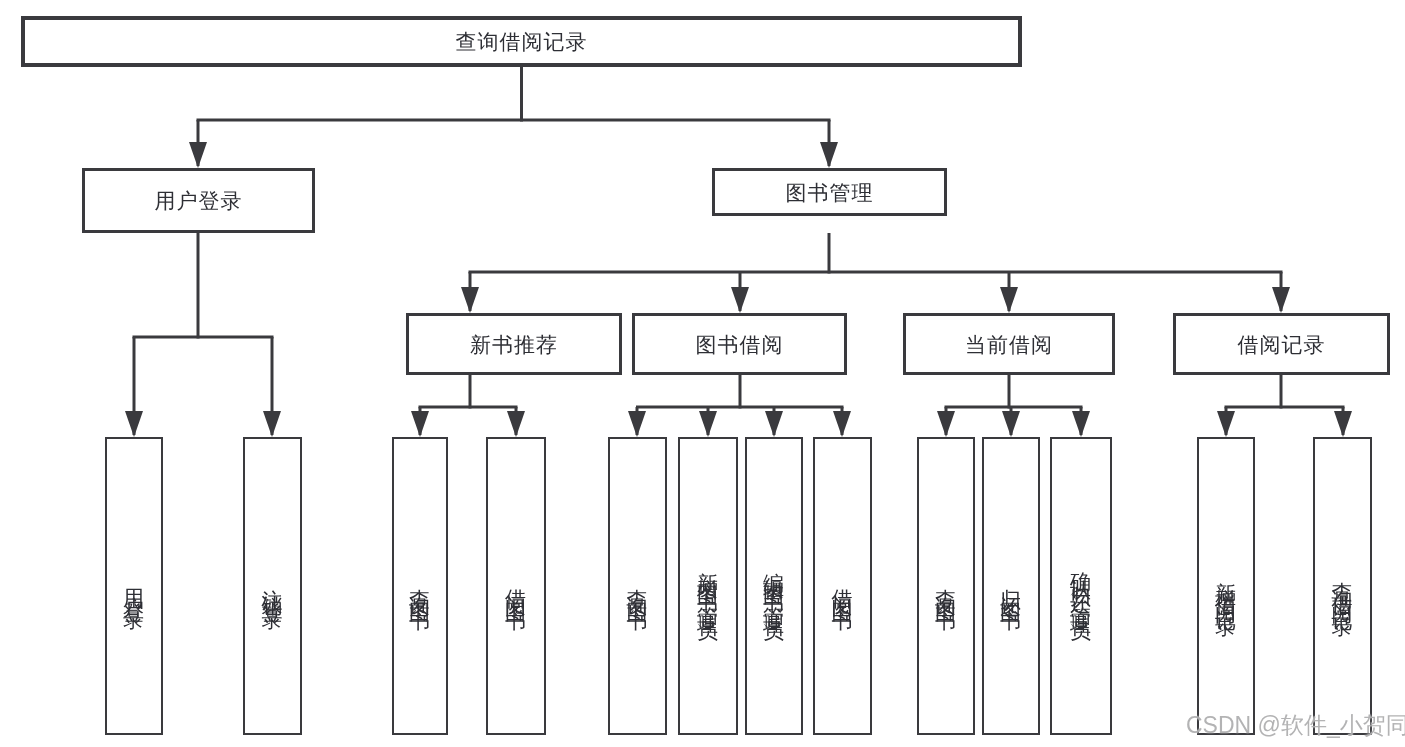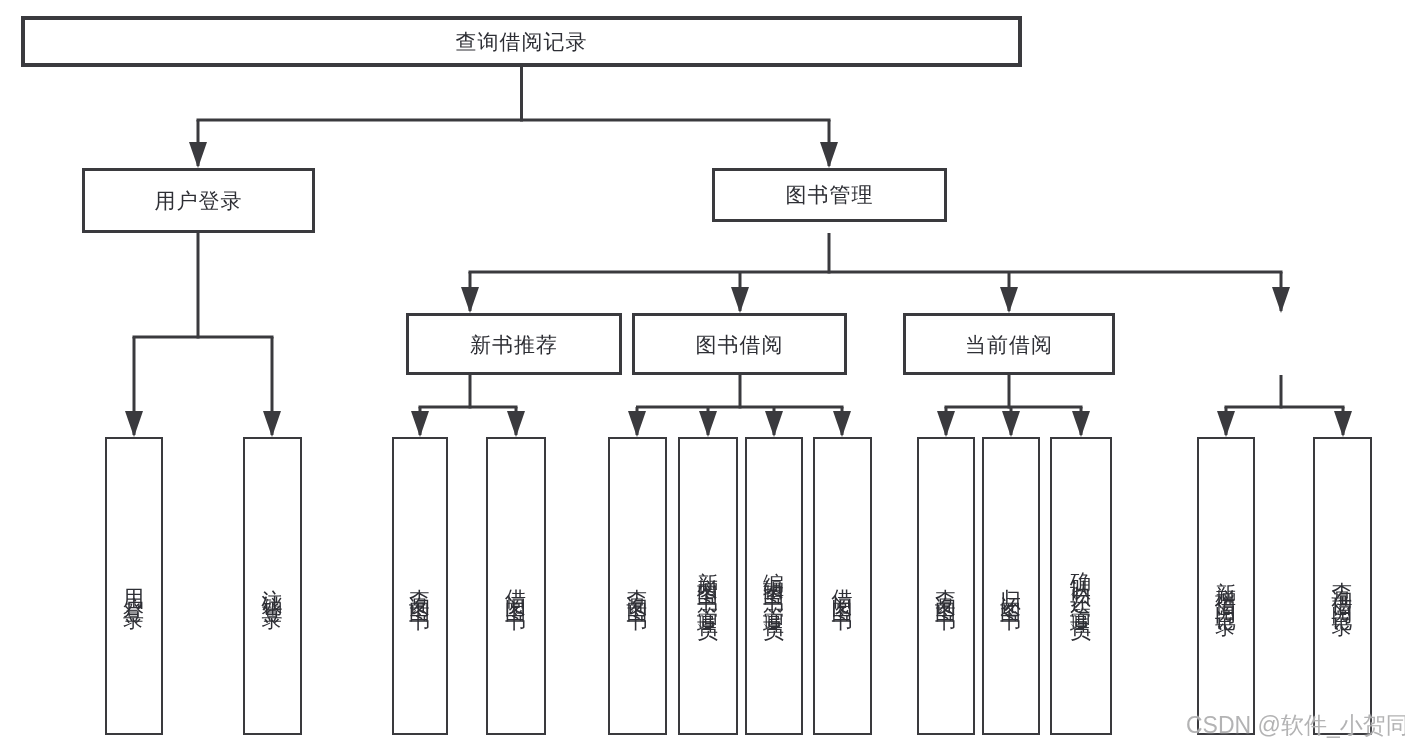--- a/index.html
+++ b/index.html
@@ -133,33 +133,36 @@
     </g>
   </svg>
 
   <div class="node root h-node" style="left:21px; top:16px; width:1001px; height:51px;">
     <span>查询借阅记录</span>
   </div>
 
   <div class="node h-node" style="left:82px; top:168px; width:233px; height:65px;">
     <span>用户登录</span>
   </div>
-  <div class="node h-node" style="left:712px; top:168px; width:235px; height:54px;font-family:Liberation Serif, serif;">
+  <div class="node h-node" style="left:712px; top:168px; width:235px; height:48px;">
     <span>图书管理</span>
   </div>
 
   <div class="node h-node" style="left:362px; top:313px; width:216px; height:62px;margin-left:44px;">
     <span>新书推荐</span>
   </div>
   <div class="node h-node" style="left:903px; top:313px; width:212px; height:62px;">
     <span>当前借阅</span>
   </div>
   <div class="node h-node" style="left:632px; top:313px; width:215px; height:62px;">
     <span>图书借阅</span>
   </div>
+  <div class="node h-node" style="left:1173px; top:313px; width:217px; height:62px;">
+    <span>借阅记录</span>
+  </div>
 
   <div class="node v-node" style="left:105px; top:437px; width:58px; height:298px;">
     <span>用户登录</span>
   </div>
   <div class="node v-node" style="left:243px; top:437px; width:59px; height:298px;">
     <span>注销登录</span>
   </div>
 
   <div class="node v-node" style="left:392px; top:437px; width:56px; height:298px;">
     <span>查询图书</span>

